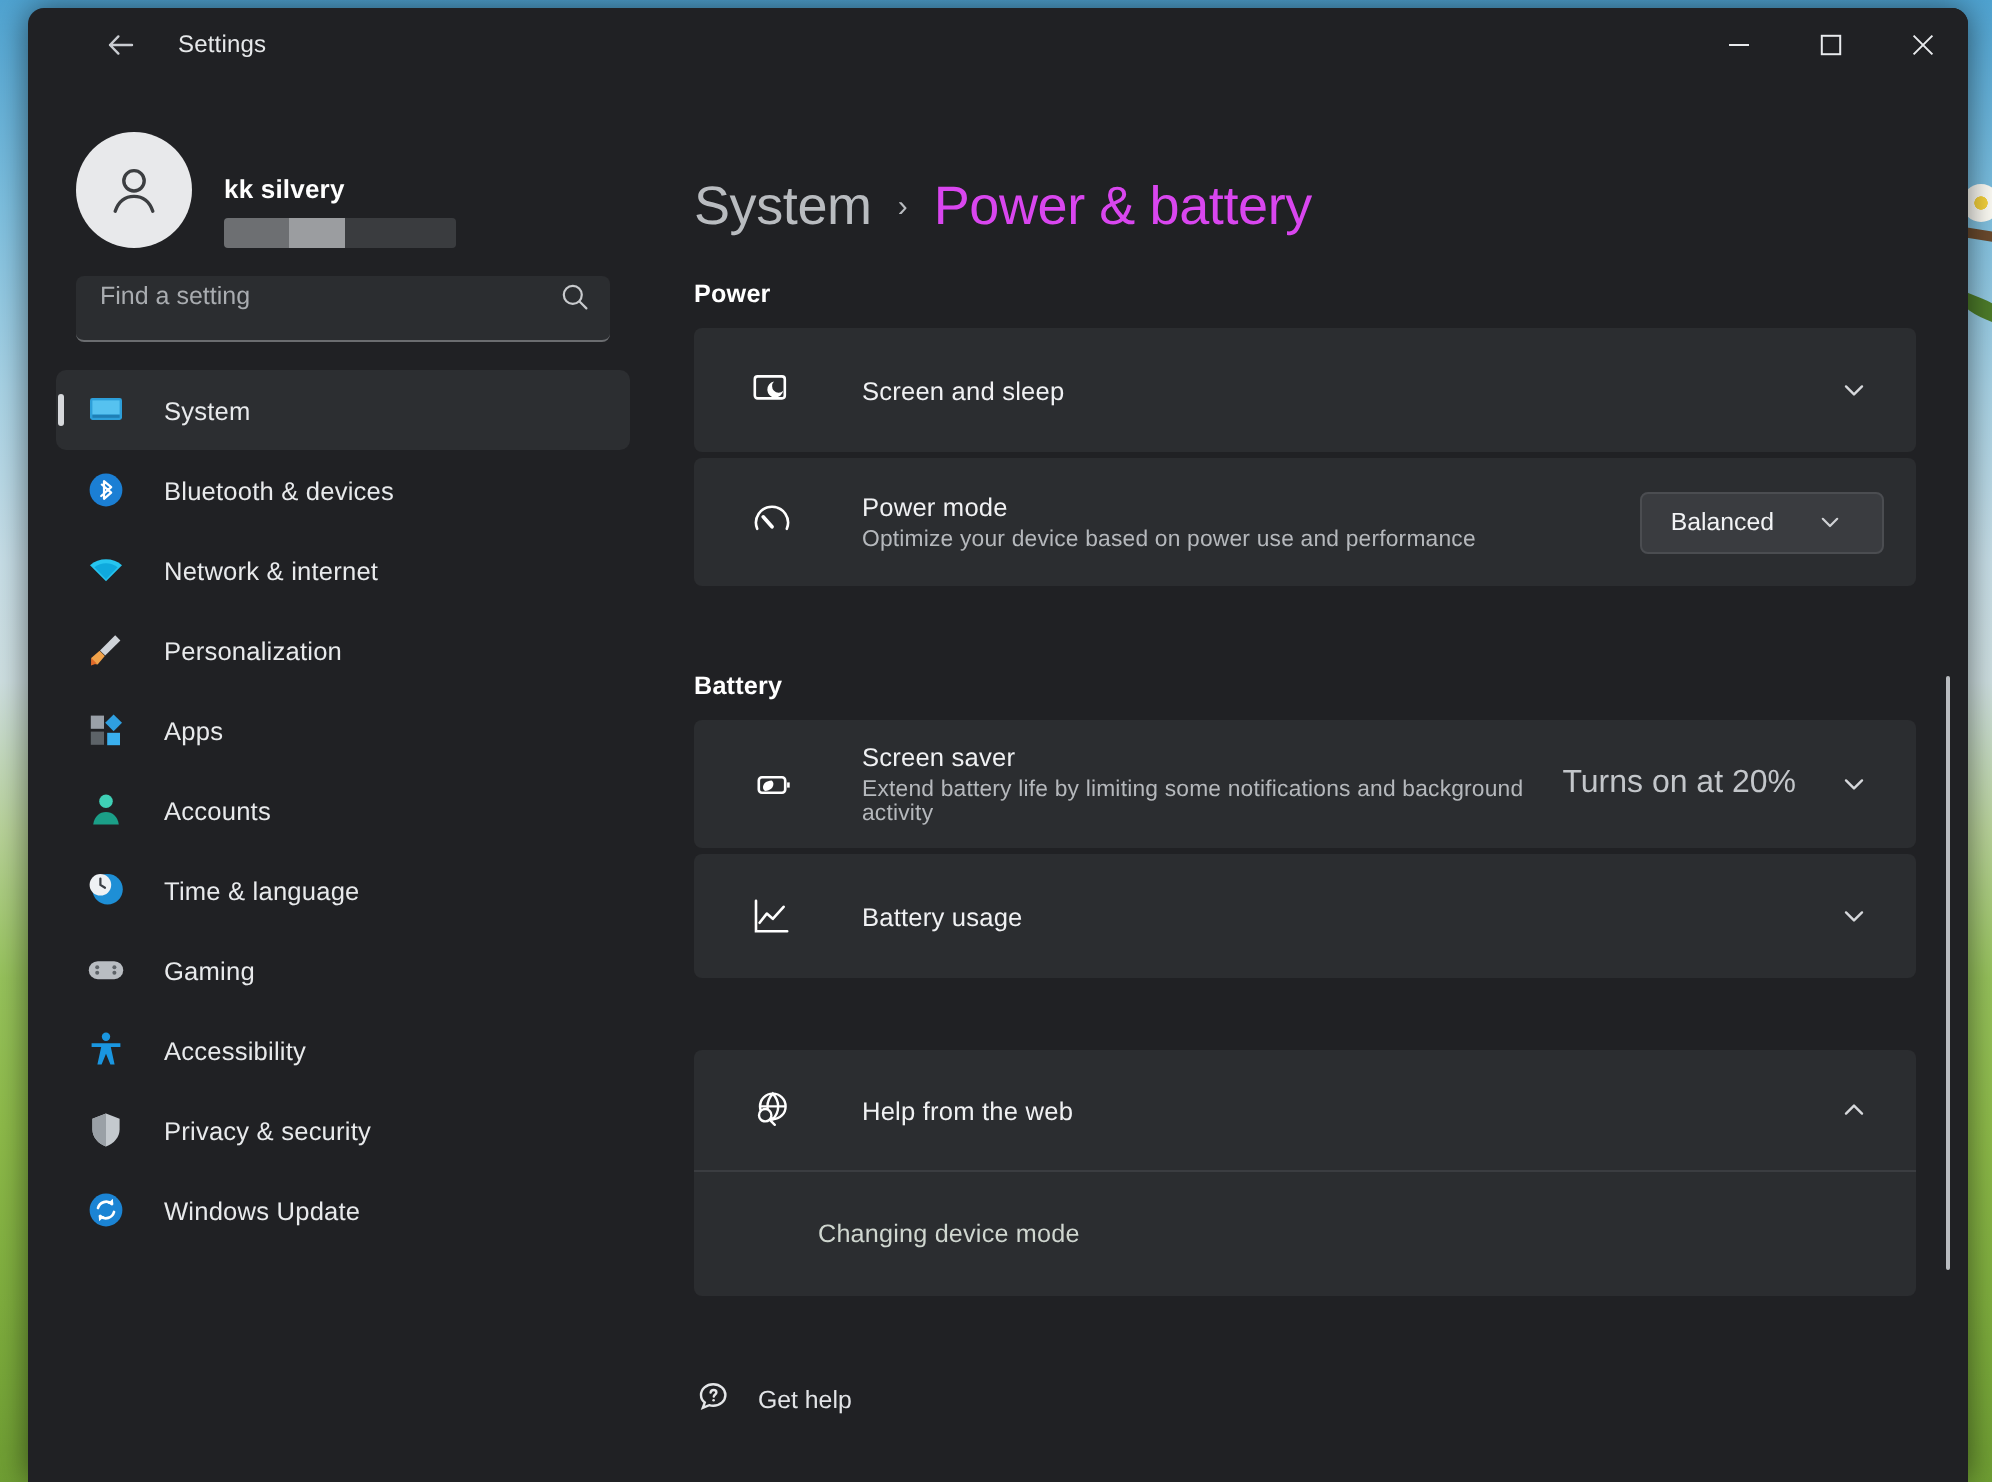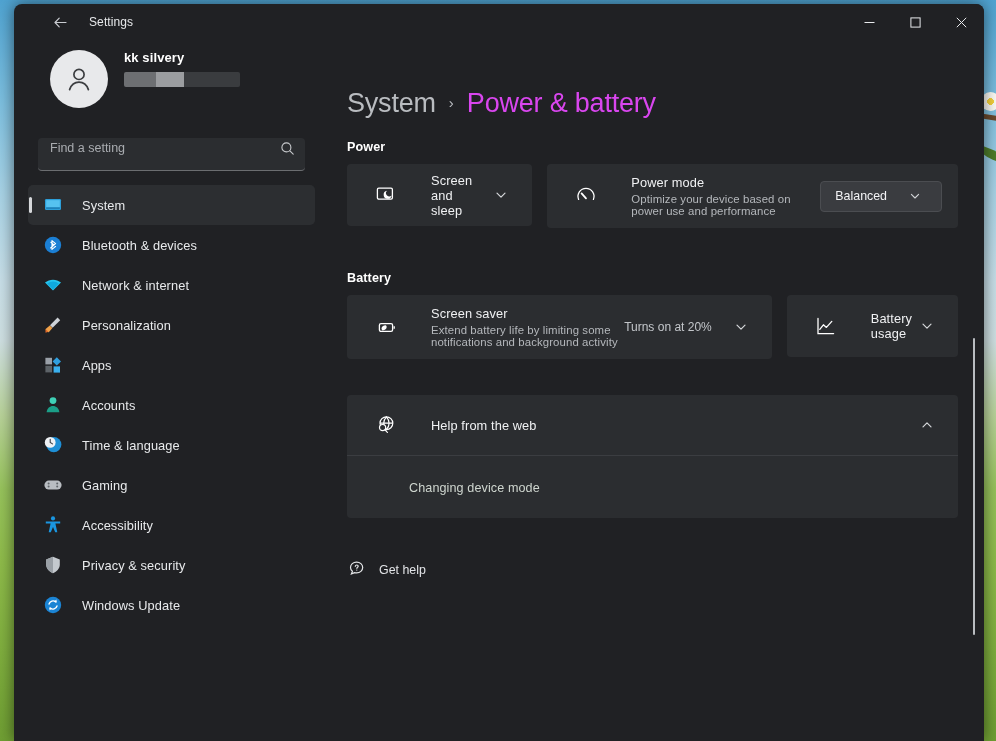--- a/index.html
+++ b/index.html
@@ -117,22 +117,22 @@
   #sidebar {
     width: 311px;
     flex: 0 0 311px;
     background: #202124;
     padding-top: 6px;
     display: flex;
     flex-direction: column;
   }
   #account-block {
     display: flex;
-    align-items: flex-start;
-    padding: 4px 0 0 36px;
+    align-items: flex-end;
+    padding: 4px 0 0 24px;
     height: 78px;
   }
   #avatar {
     width: 58px; height: 58px;
     border-radius: 50%;
     background: #e8e9eb;
     flex: 0 0 58px;
     display: flex; align-items: center; justify-content: center;
   }
   #account-text { margin-left: 16px; }
@@ -249,21 +249,21 @@
   .section-title {
     font-size: 12.6px;
     font-weight: bold;
     color: #ffffff;
     margin-top: 43px;
     margin-bottom: 10px;
     letter-spacing: .1px;
   }
   #power-title { margin-top: 52px; }
 
-  .card-group { display: flex; gap: 15px; }
+  .card-group { display: flex; flex-direction: column; gap: 3px; }
 
   .card {
     background: #2b2d30;
     border-radius: 4px;
     height: 62px;
     display: flex;
     align-items: center;
     padding: 0 16px 0 26px;
   }
   .card.tall { height: 64px; }
@@ -290,21 +290,21 @@
     letter-spacing: .1px;
   }
   .card-right {
     display: flex;
     align-items: center;
     gap: 14px;
     margin-left: auto;
     flex: 0 0 auto;
   }
   .card-value {
-    font-size: 12px;
+    font-size: 16px;
     color: #c3c6ca;
   }
   .chev {
     width: 30px; height: 30px;
     display: flex; align-items: center; justify-content: center;
     color: #d6d8db;
   }
 
   
   .dropdown {

